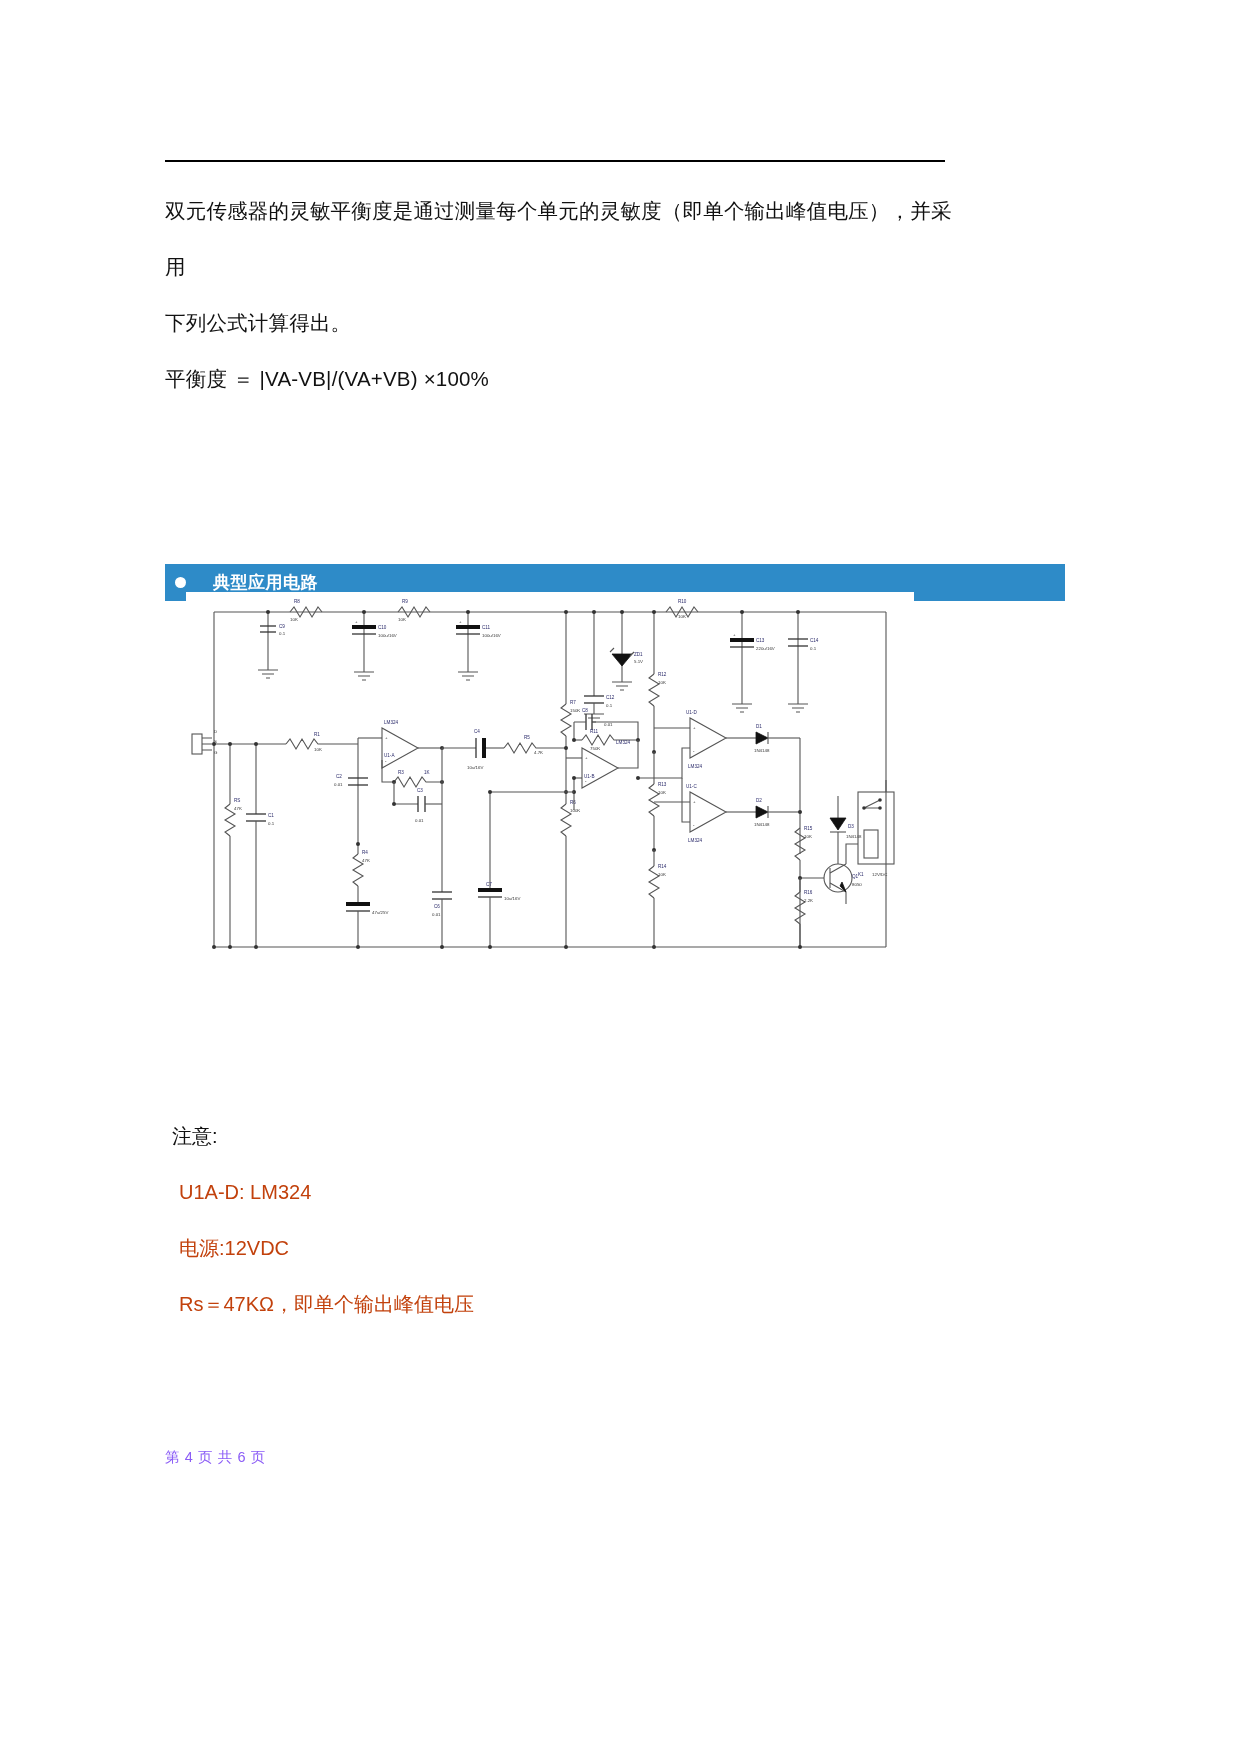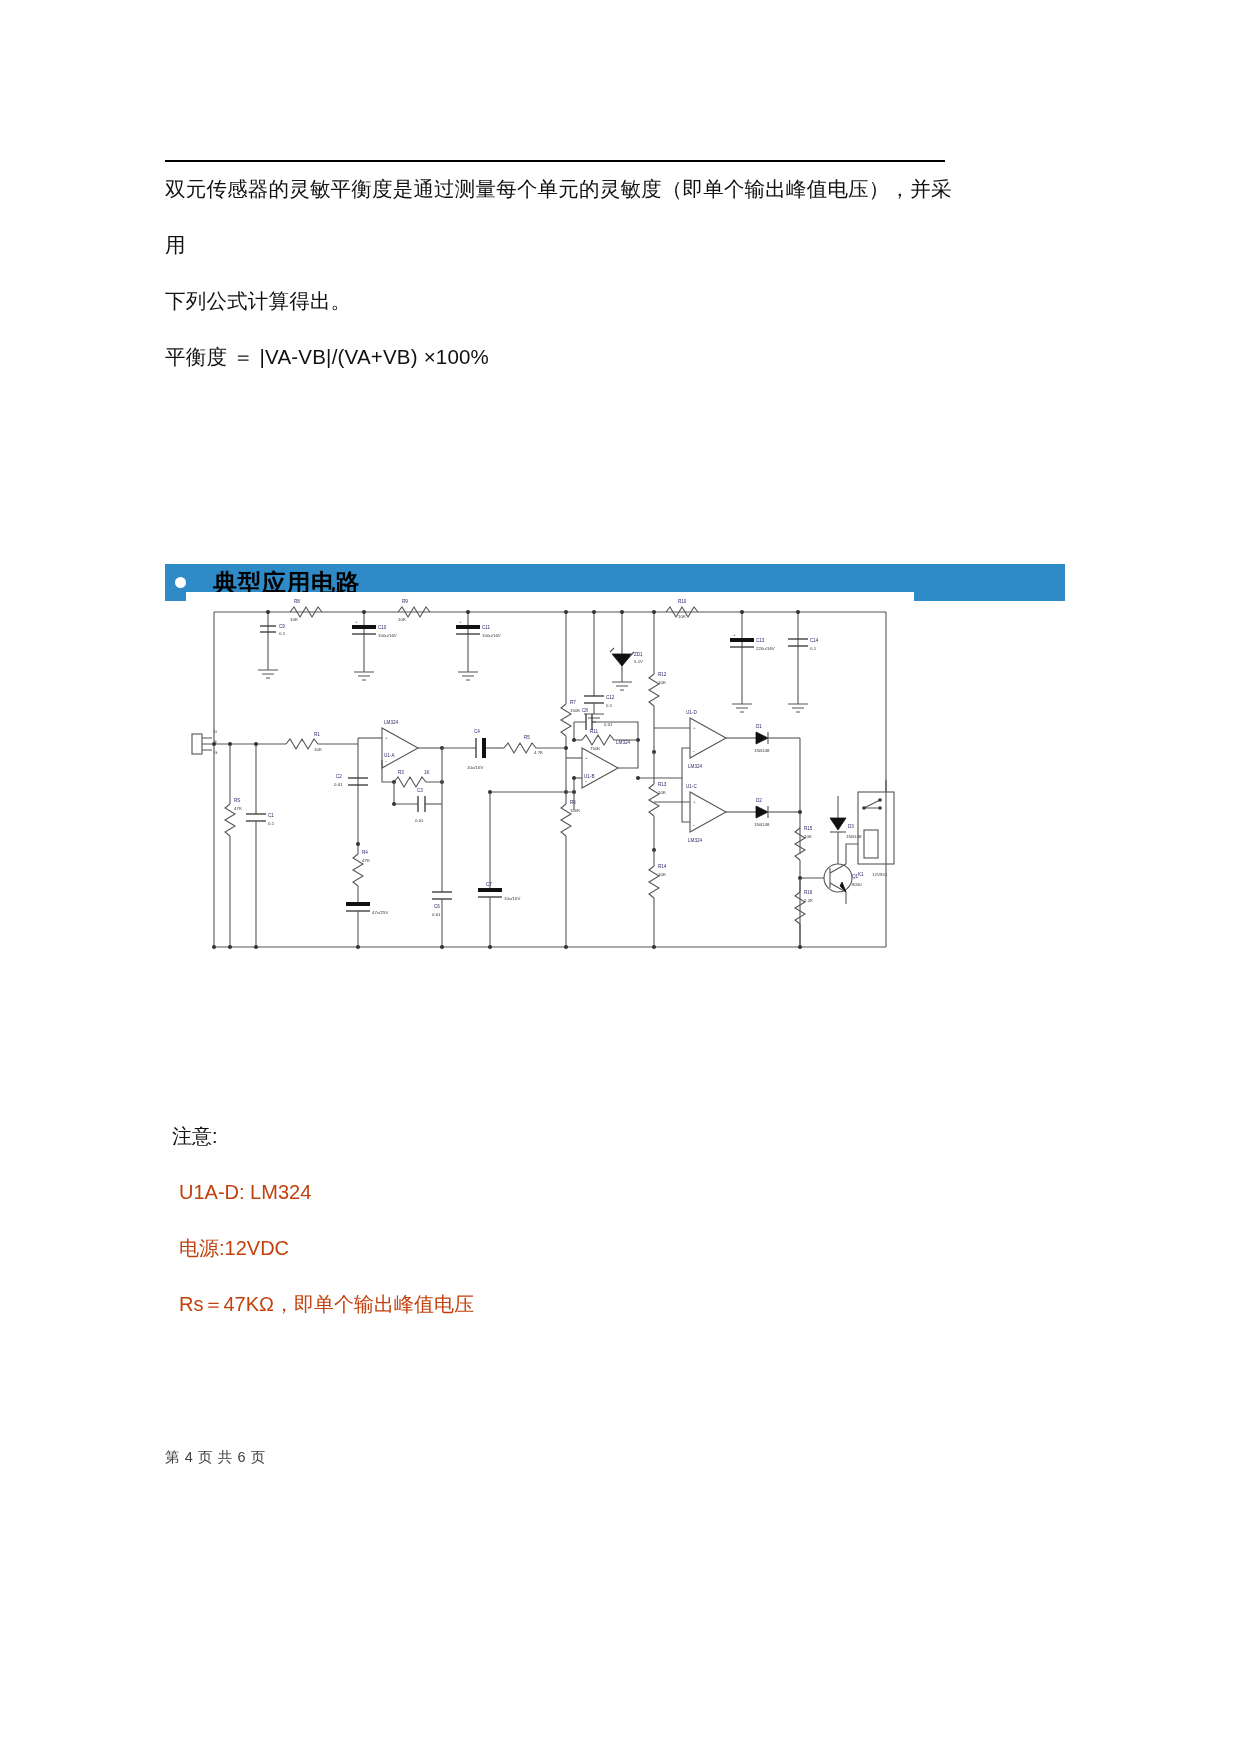--- a/index.html
+++ b/index.html
@@ -29,21 +29,21 @@
     top: 160px;
     width: 780px;
     height: 2px;
     background: #000;
   }
 
   
   .body-text {
     position: absolute;
     left: 165px;
-    top: 161px;
+    top: 183px;
     width: 790px;
   }
   .para {
     font-size: 20.5px;
     line-height: 56px;
     letter-spacing: 0.2px;
     color: #111;
     white-space: pre-wrap;
     font-weight: 400;
   }
@@ -62,22 +62,22 @@
   .banner-bullet {
     width: 11px;
     height: 11px;
     border-radius: 50%;
     background: #ffffff;
     margin-left: 10px;
     flex: 0 0 auto;
   }
   .banner-title {
     margin-left: 27px;
-    color: #000000;
-    font-size: 24px;
+    color: #ffffff;
+    font-size: 17px;
     font-weight: bold;
     letter-spacing: 0.5px;
   }
 
   
   .figure {
     position: absolute;
     left: 186px;
     top: 592px;
     width: 728px;
@@ -105,21 +105,21 @@
     color: #c2410c;
     padding-left: 14px;
   }
 
   
   .footer {
     position: absolute;
     left: 165px;
     top: 1448px;
     font-size: 14.5px;
-    color: #404040;
+    color: #8b5cf6;
     letter-spacing: 0.6px;
   }
 </style>
 </head>
 <body>
 
 <div class="page">
 
   <div class="header-rule"></div>
 

